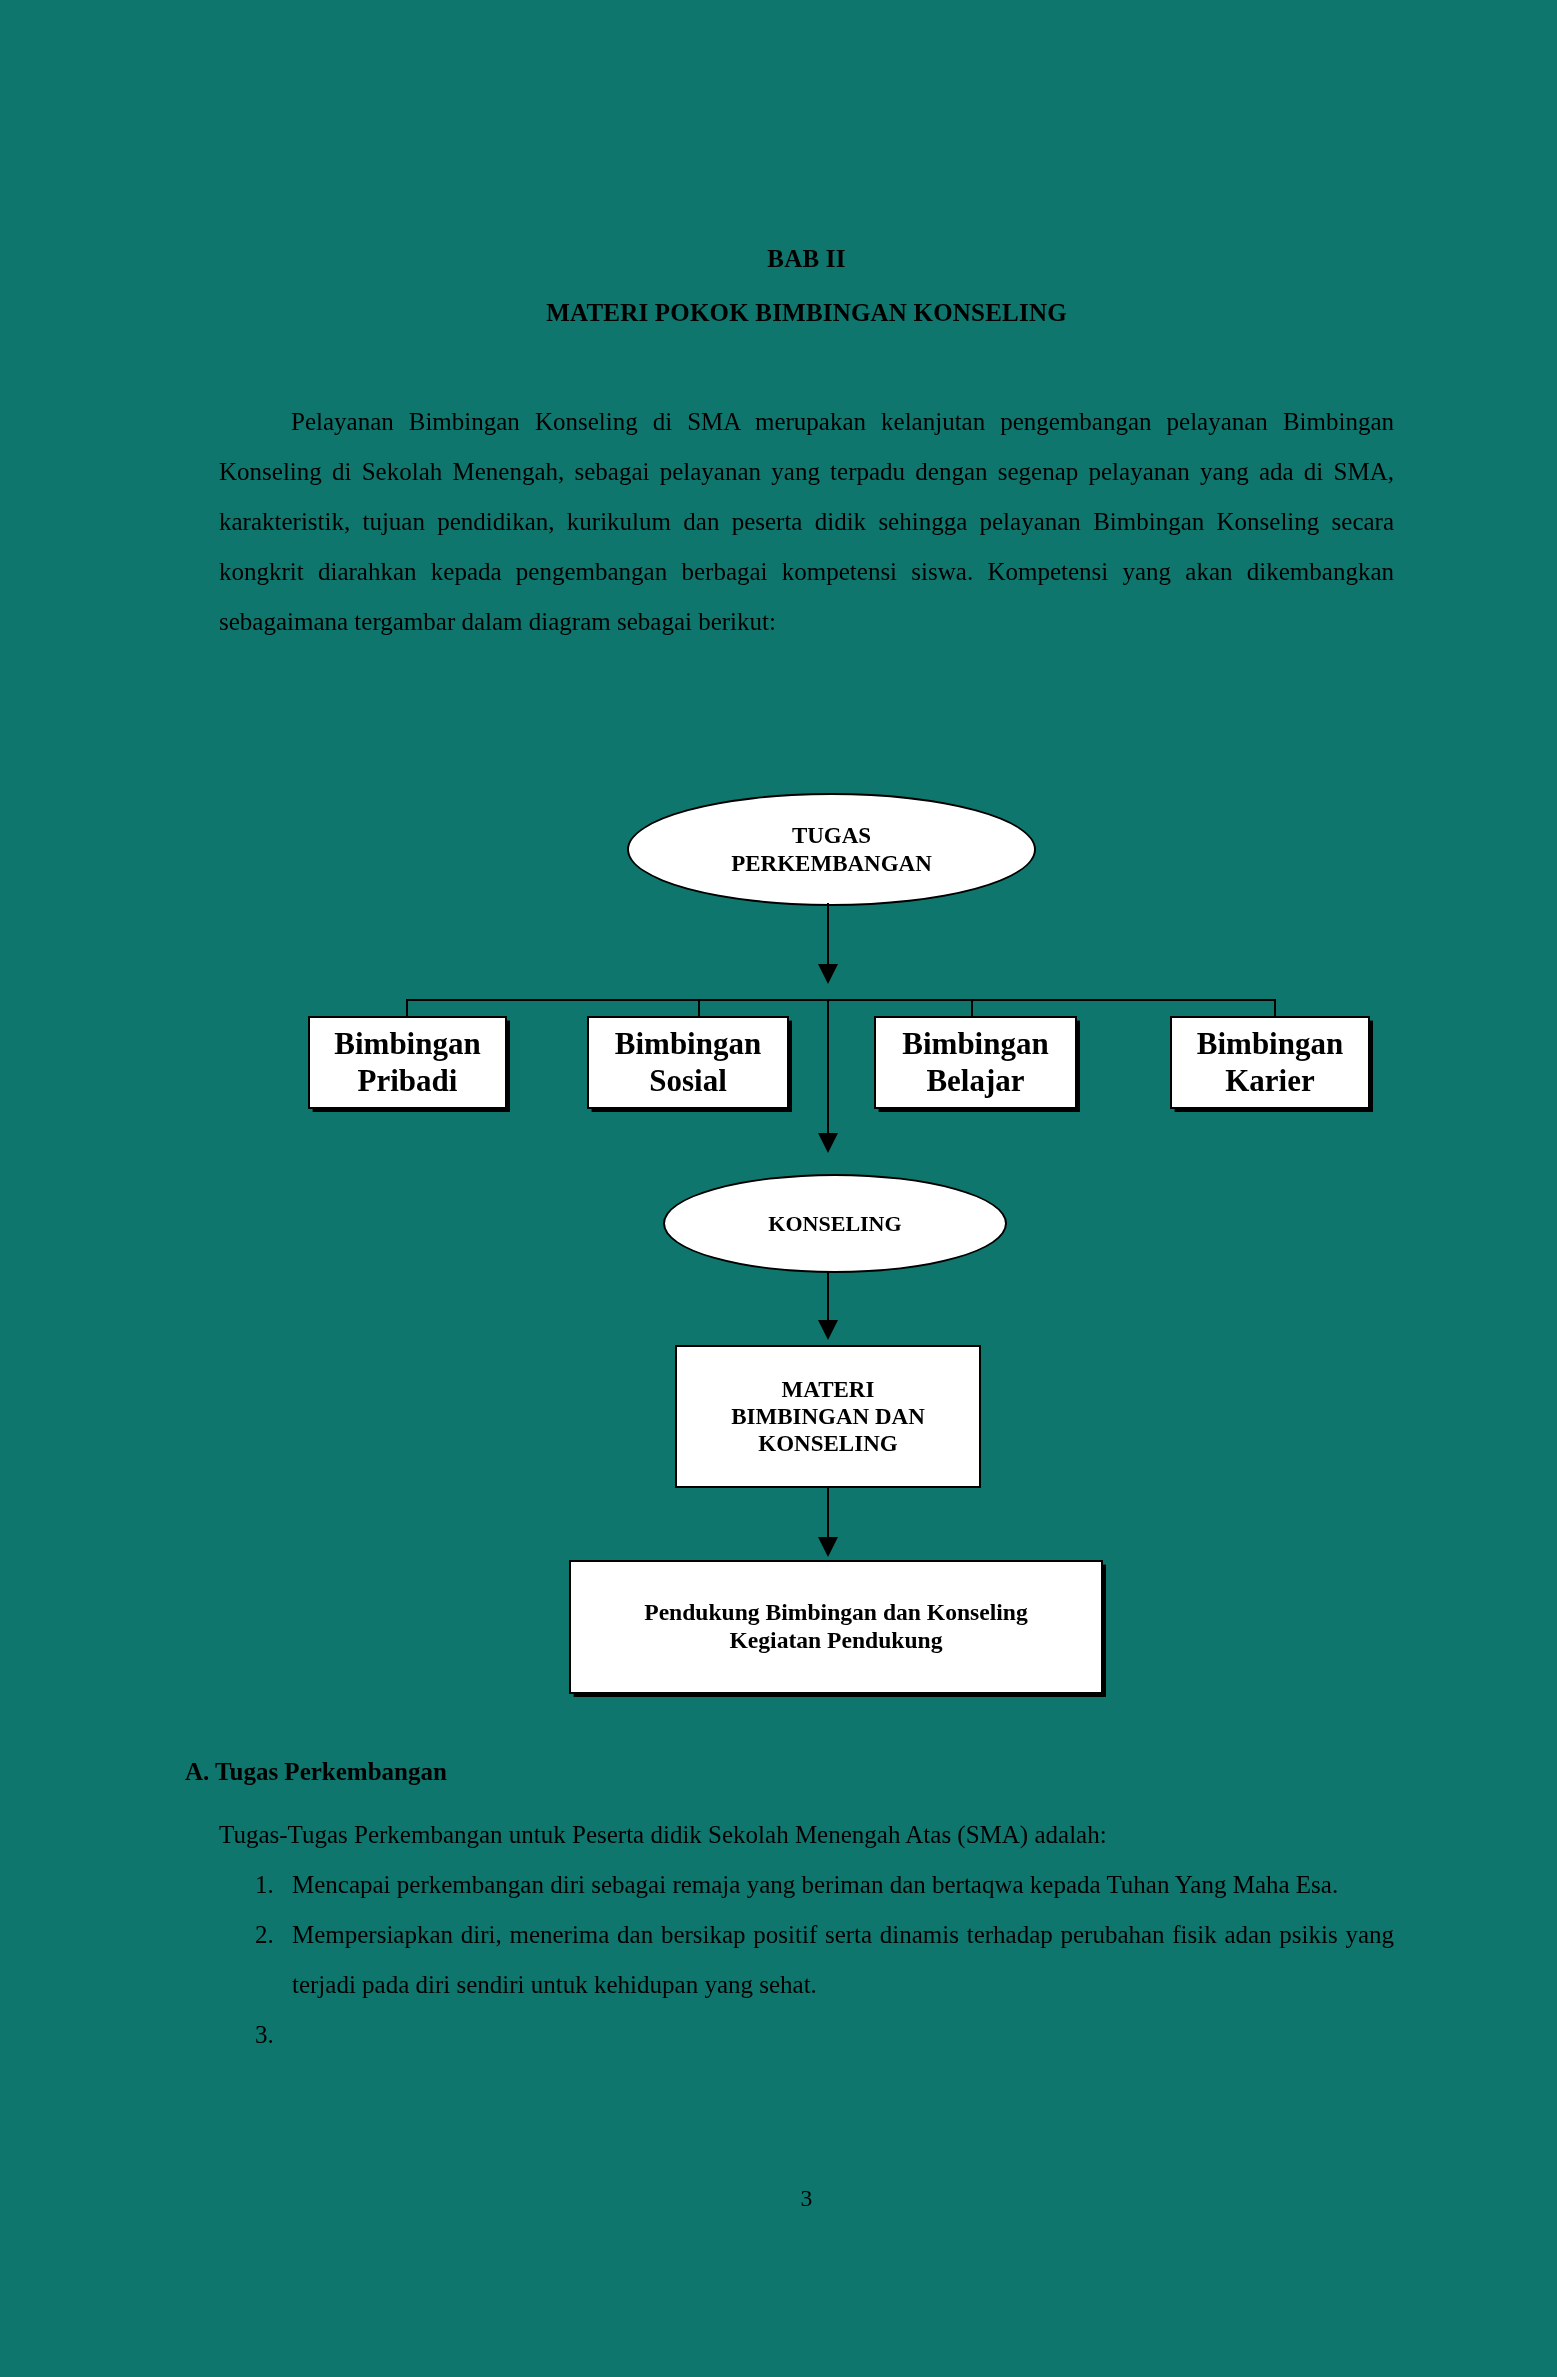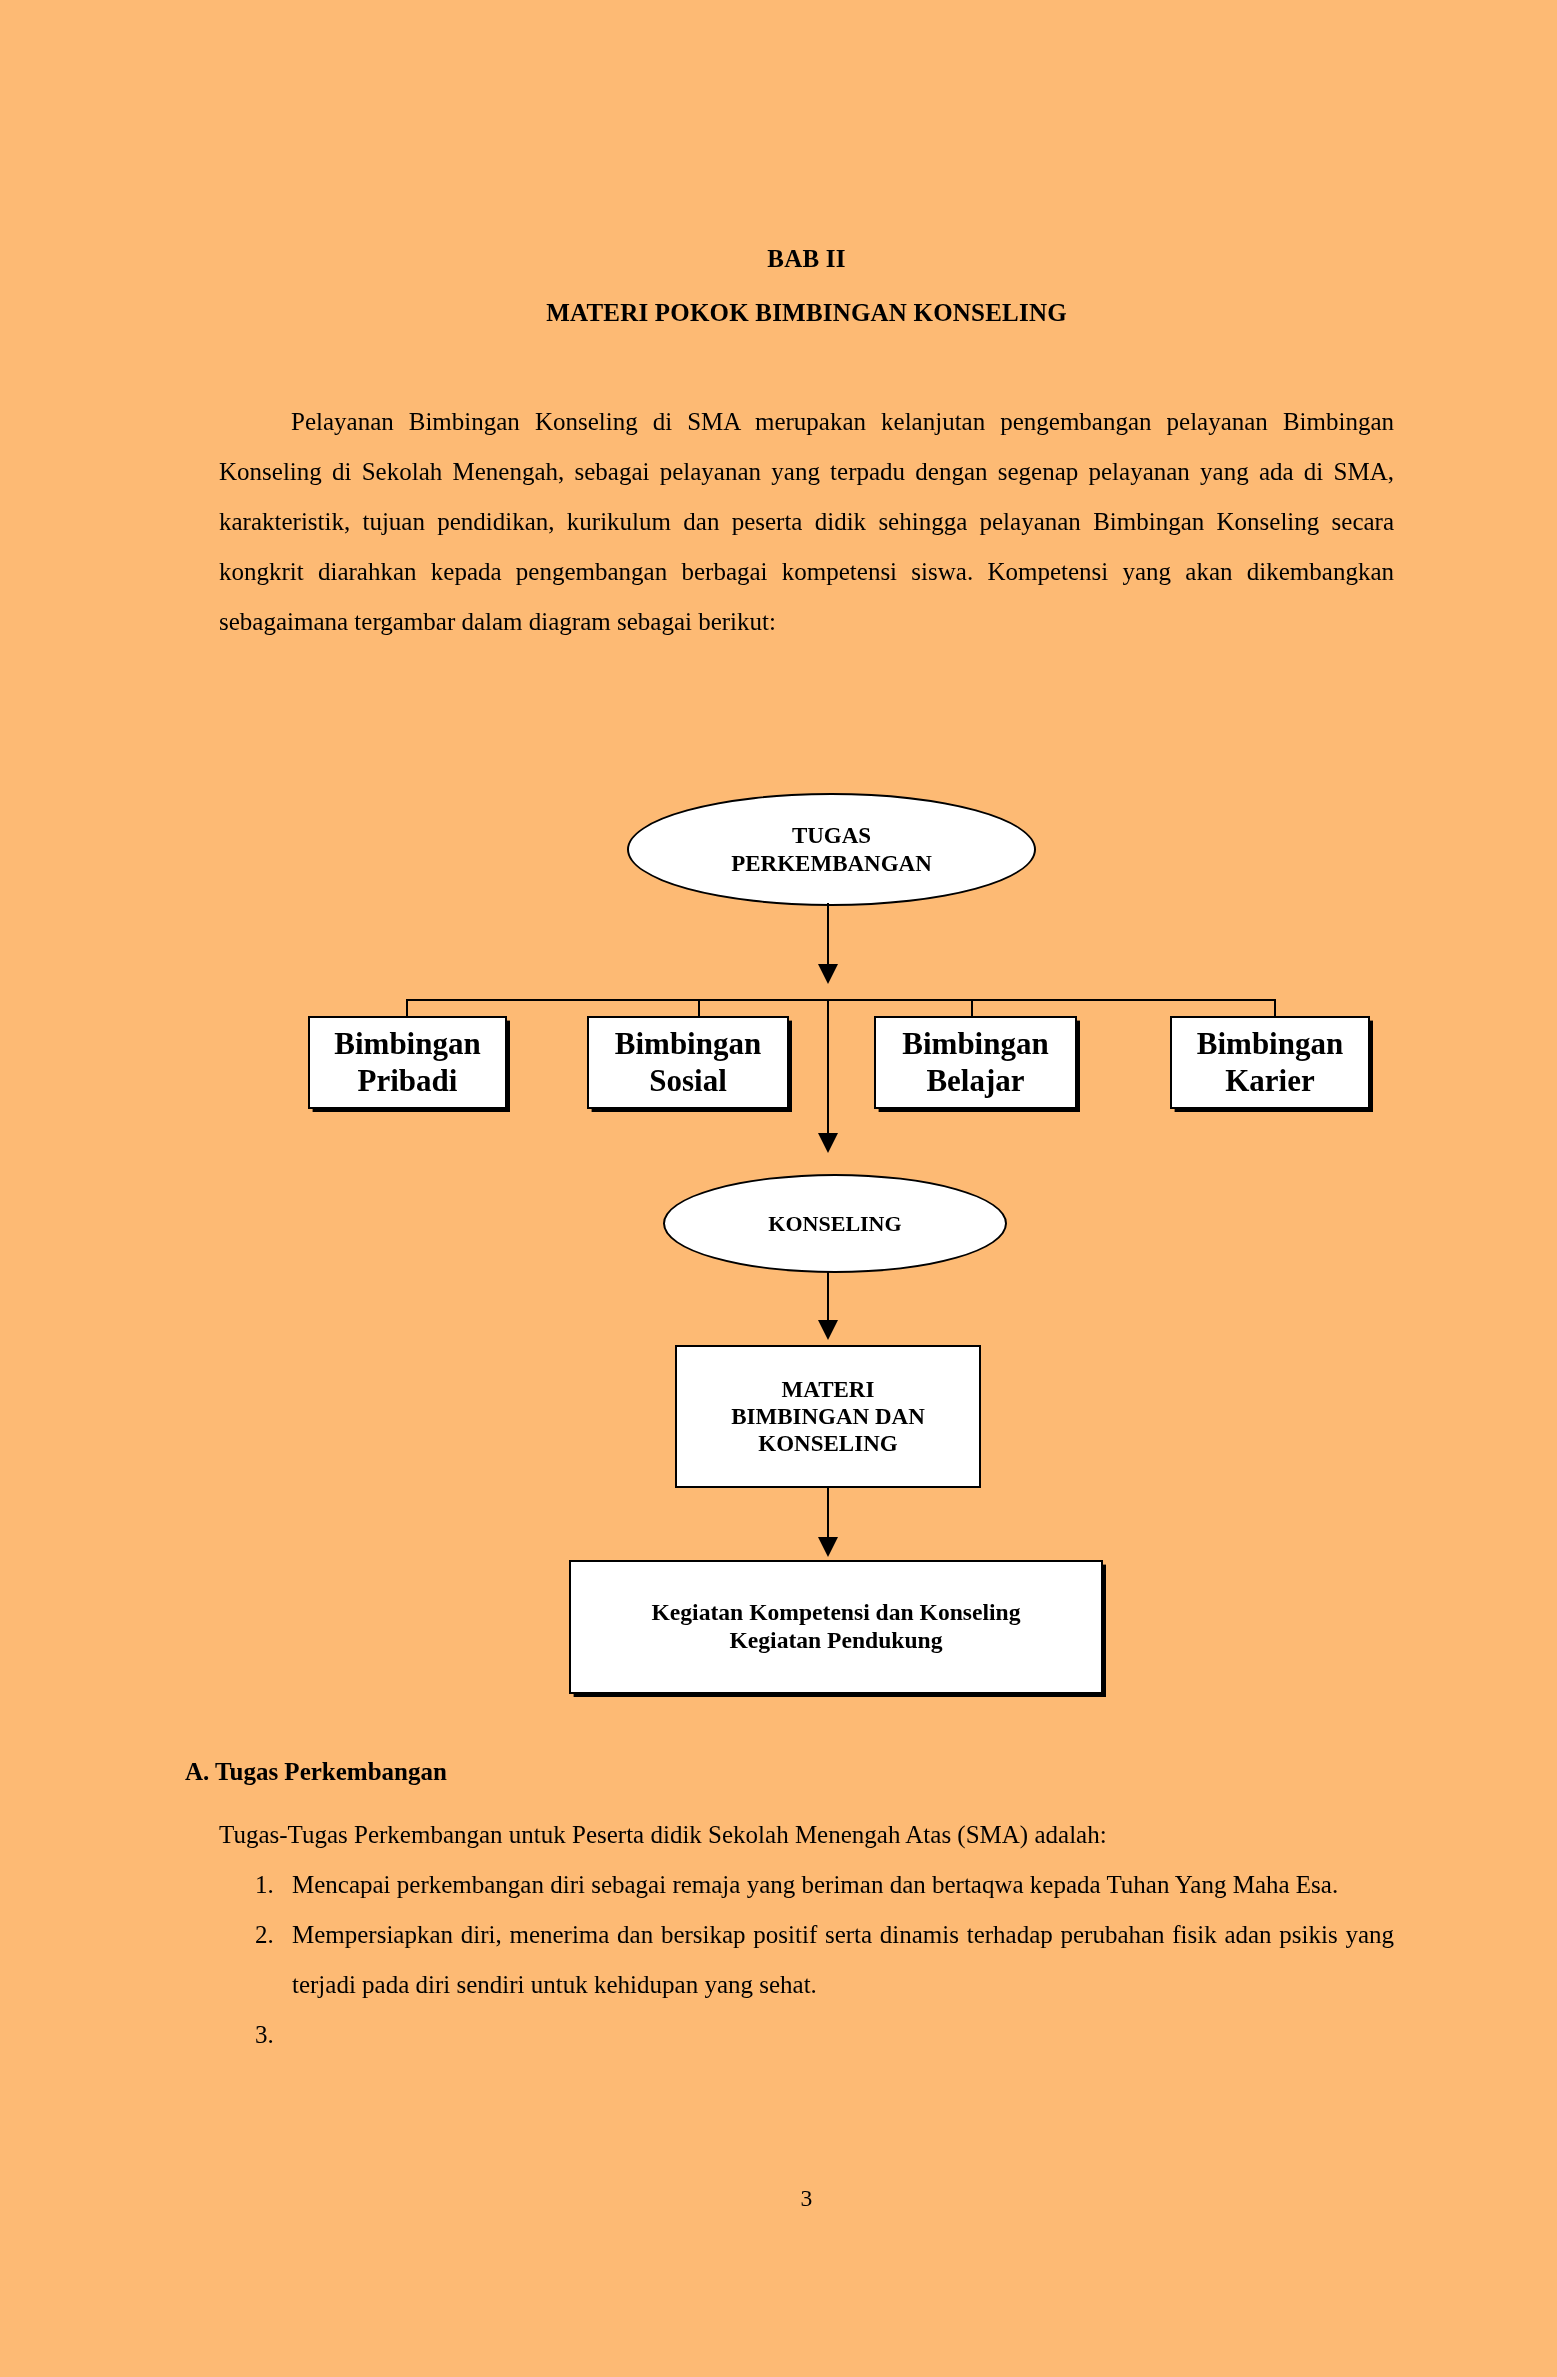--- a/index.html
+++ b/index.html
@@ -5,21 +5,21 @@
 <style>
   html, body {
     margin: 0;
     padding: 0;
     background: #ffffff;
   }
   .page {
     position: relative;
     width: 1558px;
     height: 2377px;
-    background: #fdba74;
+    background: #0f766e;
     font-family: "Liberation Serif", "DejaVu Serif", serif;
     color: #000000;
     overflow: hidden;
   }
 
   
   .doc-title {
     position: absolute;
     left: 219px;
     width: 1175px;
@@ -279,21 +279,21 @@
         <div>KONSELING</div>
       </div>
     </div>
 
     <div class="vline" id="conn-v-mat"></div>
     <div class="arrowhead" id="arrow-keg"></div>
 
     <div class="rect shadowed" id="box-kegiatan"></div>
     <div class="node-label" id="label-kegiatan">
       <div>
-        <div>Kegiatan Kompetensi dan Konseling</div>
+        <div>Pendukung Bimbingan dan Konseling</div>
         <div>Kegiatan Pendukung</div>
       </div>
     </div>
   </div>
 
   <div id="section-heading">A. Tugas Perkembangan</div>
 
   <div id="section-lead">Tugas-Tugas Perkembangan untuk Peserta didik Sekolah Menengah Atas (SMA) adalah:</div>
 
   <ol class="num-list">

